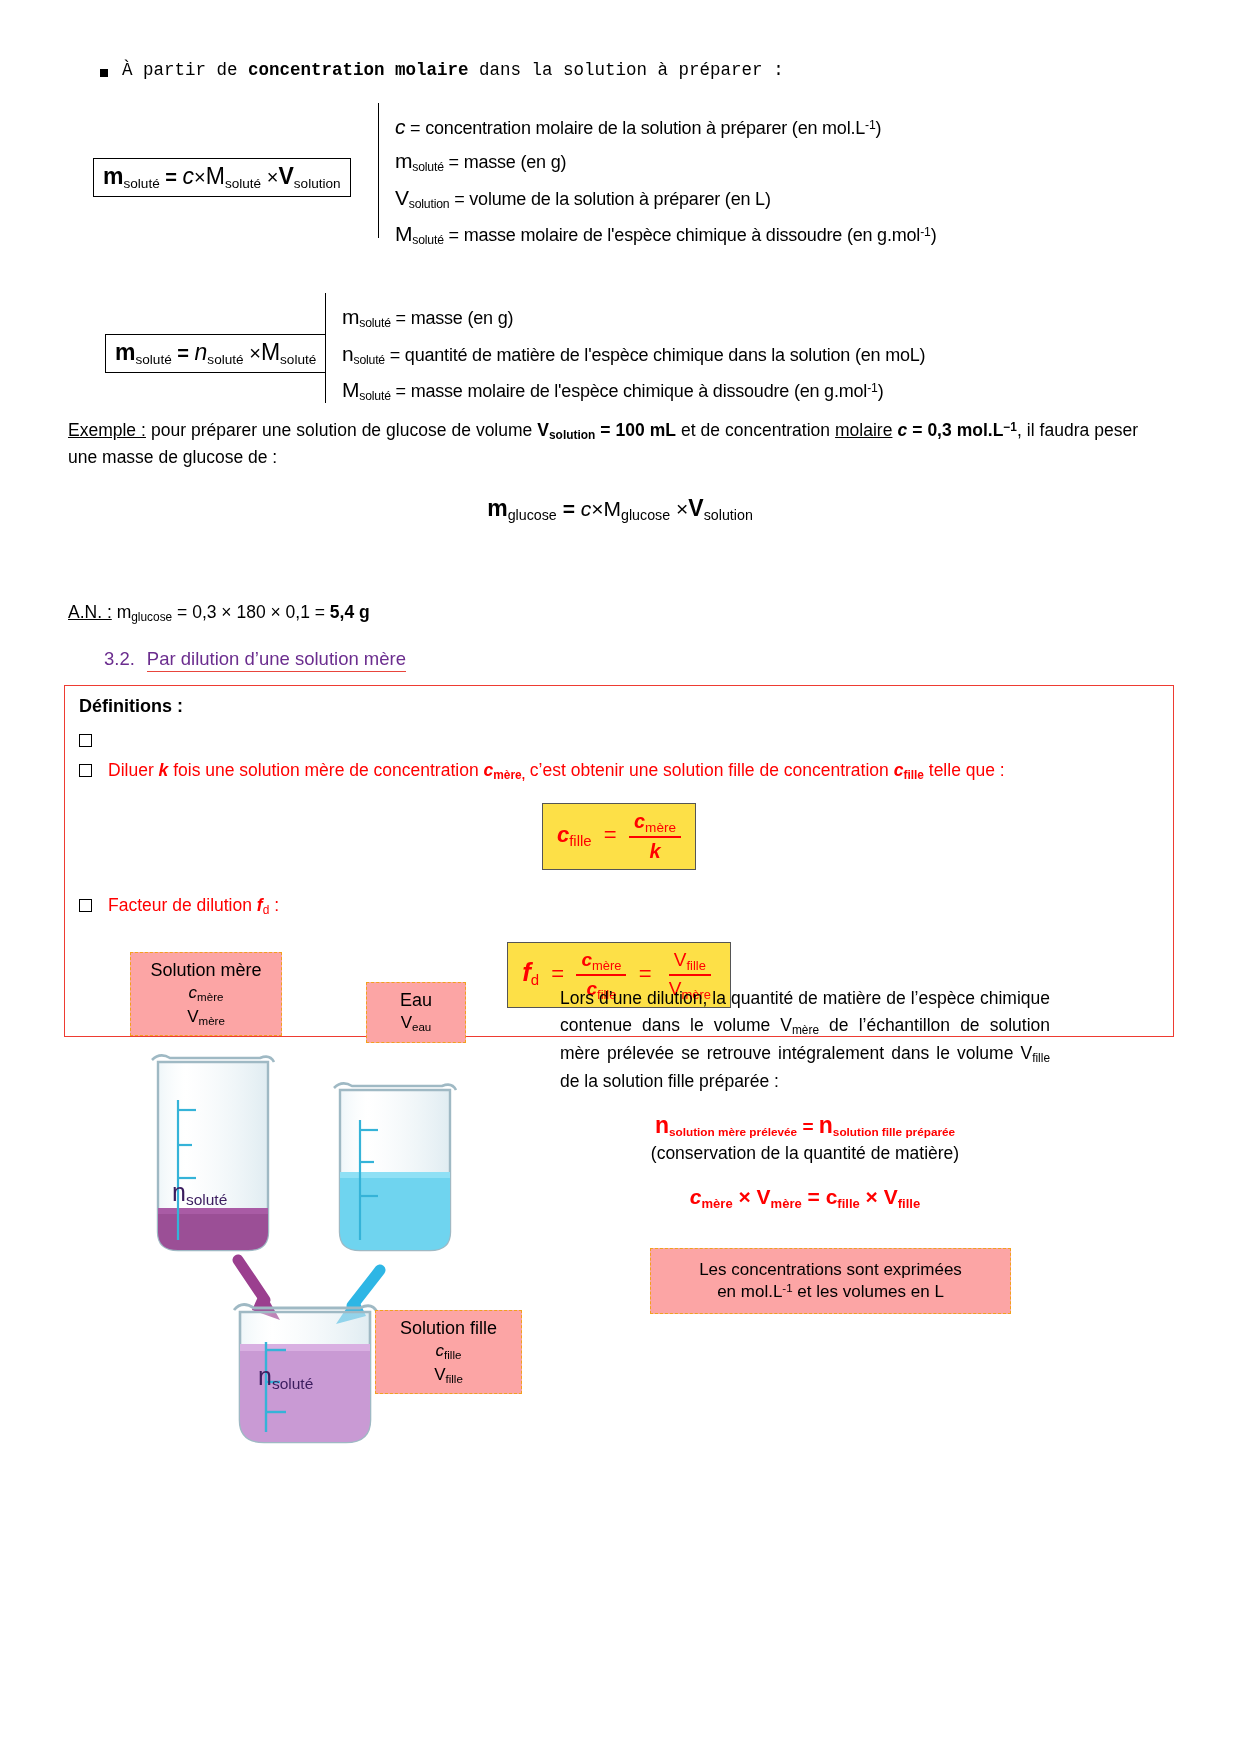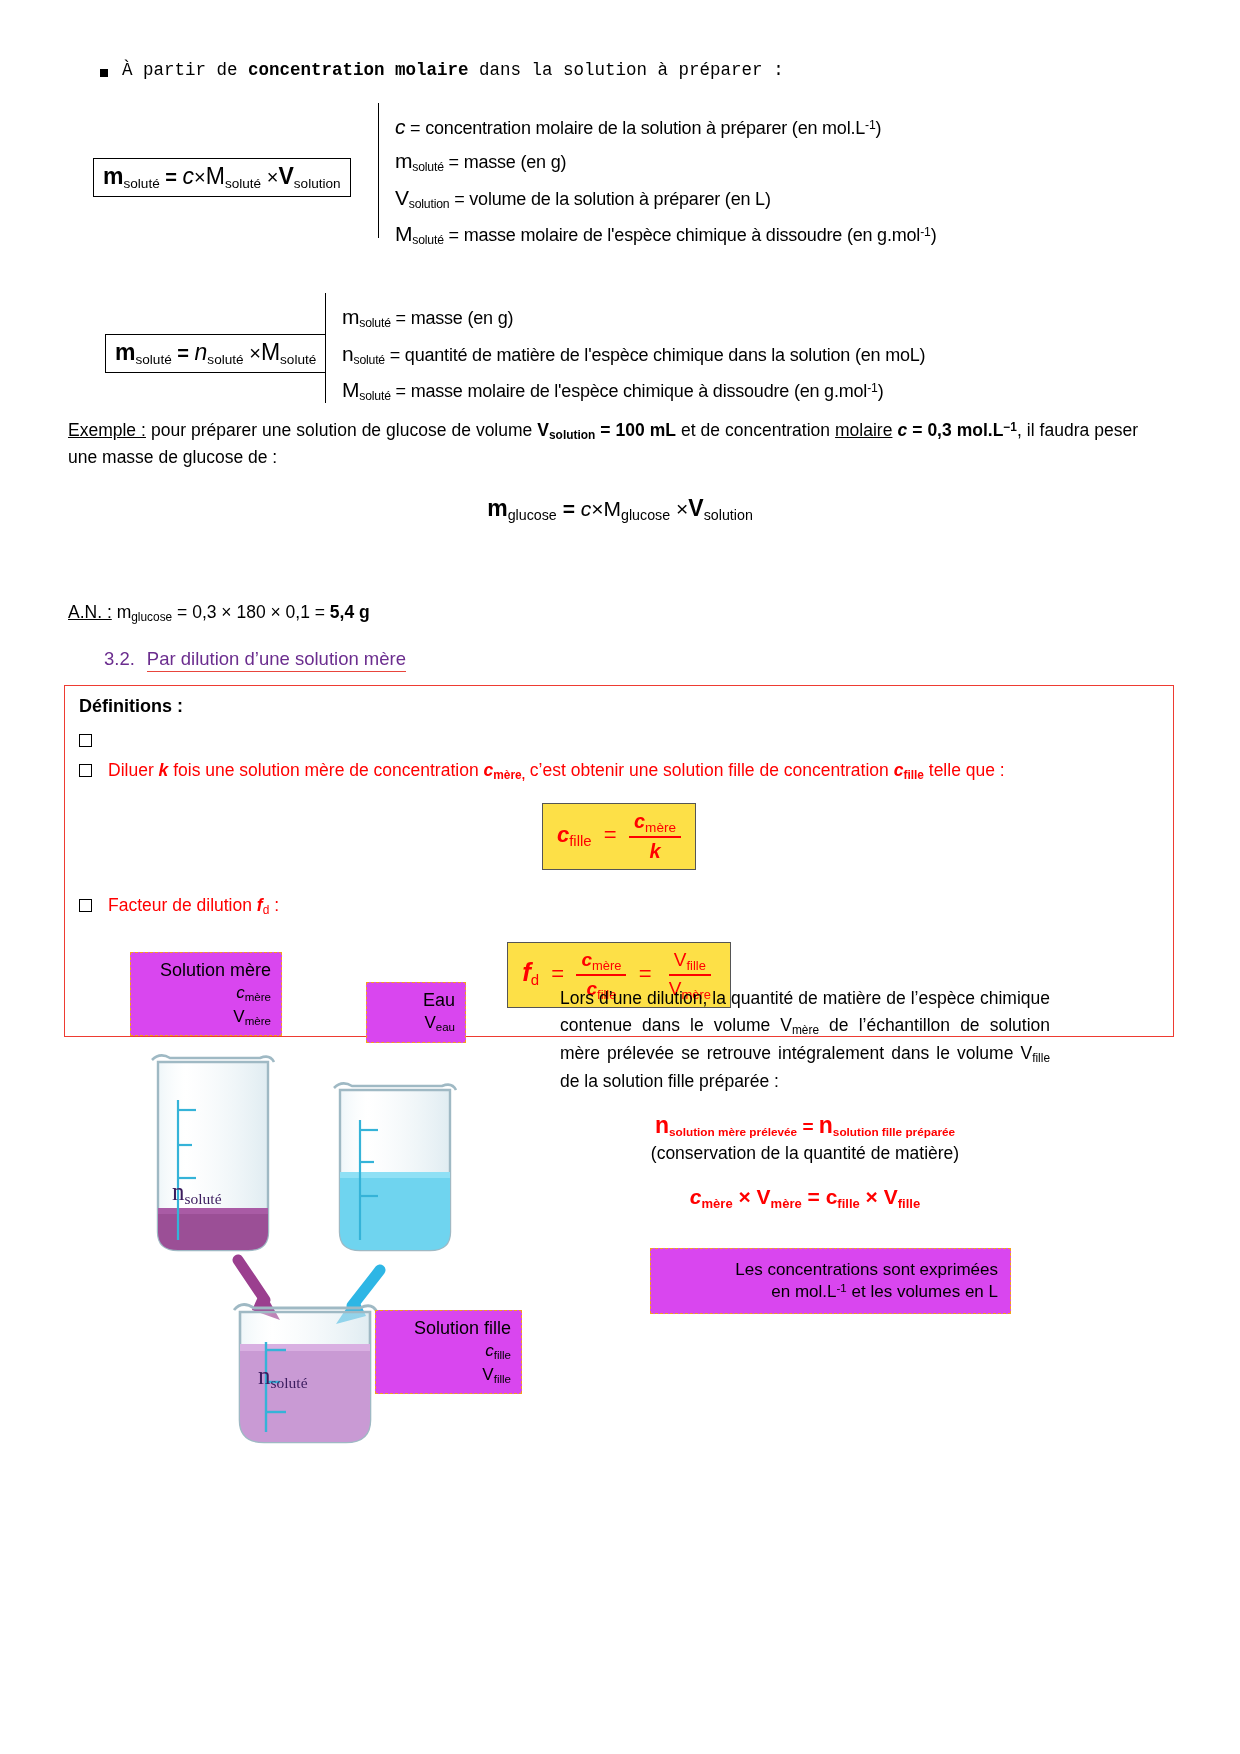--- a/index.html
+++ b/index.html
@@ -55,21 +55,21 @@
   .frac .num { border-bottom:2px solid #ff0000; padding:0 5px 1px; }
   .frac .den { padding:2px 5px 0; }
   .redbox {
     display:inline-block; border:1.4px solid #555; padding:6px 14px;
     color:#ff0000; font-size:22px; background:#fde047;
   }
 
   
   .fig { position:absolute; }
   .dash-box {
-    border:1.7px dashed #f2a11c; background:#d946ef; text-align:right;
+    border:1.7px dashed #f2a11c; background:#fca5a5; text-align:center;
     font-size:17px; line-height:1.3; padding:6px 10px; color:#000;
   }
   .dash-box .t1 { font-size:18px; }
 
   .beaker-label { position:absolute; font-size:21px; color:#3b1c5e; }
 
   .right-para { font-size:17.5px; line-height:1.55; text-align:justify; }
   .eqn-red { color:#ff0000; font-weight:bold; text-align:center; font-size:19px; }
   .center-note { text-align:center; font-size:17.5px; }
 </style>
@@ -170,21 +170,21 @@
         </span>
         <span style="font-size:22px;">&nbsp;=&nbsp;</span>
         <span class="frac" style="font-size:19px;">
           <span class="num">V<sub>fille</sub></span>
           <span class="den">V<sub>mère</sub></span>
         </span>
       </span>
     </div>
   </div>
 
-  <div class="fig" style="left:130px; top:950px; width:420px; height:500px;font-family:Liberation Serif, serif;">
+  <div class="fig" style="left:130px; top:950px; width:420px; height:500px;">
     <svg width="420" height="500" viewBox="0 0 420 500">
       <defs>
         <linearGradient id="glass" x1="0" y1="0" x2="1" y2="0">
           <stop offset="0%" stop-color="#e9f3f7" stop-opacity="0.75"></stop>
           <stop offset="25%" stop-color="#ffffff" stop-opacity="0.35"></stop>
           <stop offset="100%" stop-color="#cfe2ea" stop-opacity="0.65"></stop>
         </linearGradient>
       </defs>
 
       <g>

